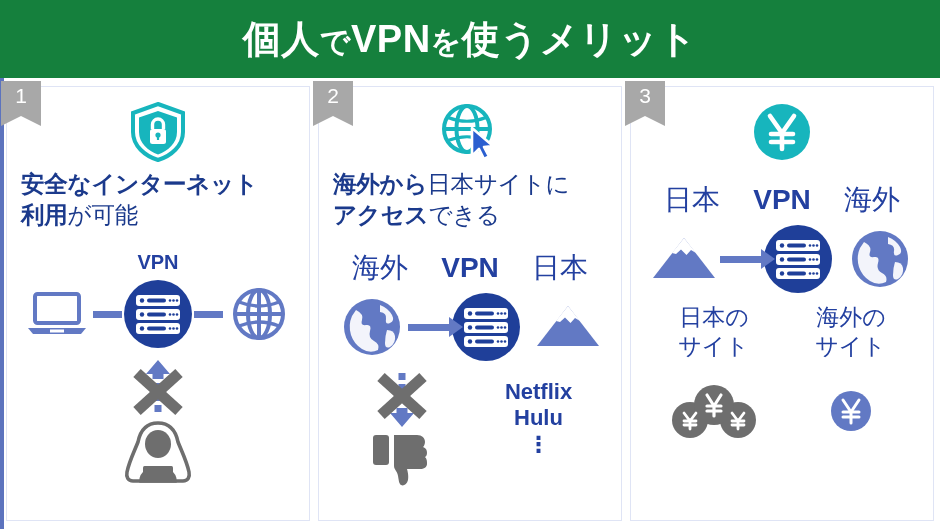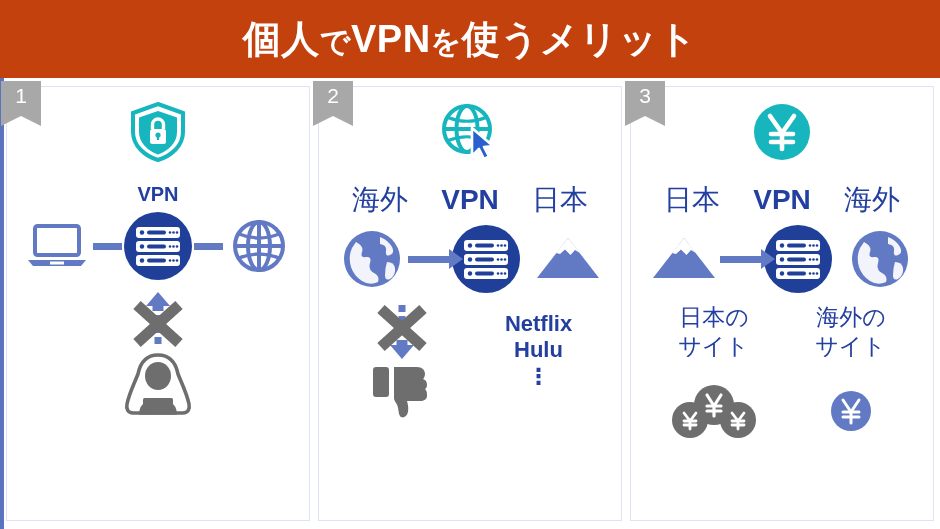--- a/index.html
+++ b/index.html
@@ -12,21 +12,21 @@
     background: #ffffff;
     font-family: "Liberation Sans", "DejaVu Sans", sans-serif;
     overflow: hidden;
     position: relative;
   }
 
   
   .header {
     width: 940px;
     height: 78px;
-    background: #c2410c;
+    background: #15803d;
     display: flex;
     align-items: center;
     justify-content: center;
     box-sizing: border-box;
   }
   .header-title {
     color: #ffffff;
     font-size: 38px;
     font-weight: bold;
     letter-spacing: 0.5px;
@@ -227,20 +227,24 @@
       <svg width="58" height="60" viewBox="0 0 58 60">
         <path d="M29 2 L54 11 L54 30 C54 44 42 54 29 58 C16 54 4 44 4 30 L4 11 Z" fill="none" stroke="#17b5bd" stroke-width="4"></path>
         <path d="M29 9 L48 15.5 L48 30 C48 41 39 49 29 52.5 C19 49 10 41 10 30 L10 15.5 Z" fill="#17b5bd"></path>
         <rect x="21" y="27" width="16" height="15" rx="2.5" fill="#ffffff"></rect>
         <path d="M23.5 27 L23.5 22.5 A5.5 5.5 0 0 1 34.5 22.5 L34.5 27" fill="none" stroke="#ffffff" stroke-width="3.4"></path>
         <circle cx="29" cy="33" r="2.6" fill="#17b5bd"></circle>
         <rect x="27.9" y="33" width="2.2" height="5" fill="#17b5bd"></rect>
       </svg>
     </div>
 
+    <div class="panel-title">
+      <b>安全なインターネット</b><span class="light"></span><br>
+      <b>利用</b><span class="light">が可能</span>
+    </div>
 
     <div class="vpn-label-single">VPN</div>
 
     <div class="flow-row">
       <div class="flow-node">
         <svg width="62" height="48" viewBox="0 0 62 48">
           <rect x="9" y="4" width="44" height="29" rx="2.5" fill="none" stroke="#6279c4" stroke-width="4"></rect>
           <path d="M2 38 L60 38 L55 44 L7 44 Z" fill="#6279c4"></path>
           <rect x="24" y="39.5" width="14" height="3" fill="#ffffff"></rect>
         </svg>
@@ -319,20 +323,24 @@
       <svg width="62" height="58" viewBox="0 0 62 58">
         <circle cx="28" cy="26" r="23" fill="none" stroke="#17b5bd" stroke-width="4"></circle>
         <ellipse cx="28" cy="26" rx="10.5" ry="23" fill="none" stroke="#17b5bd" stroke-width="4"></ellipse>
         <line x1="5" y1="26" x2="51" y2="26" stroke="#17b5bd" stroke-width="4"></line>
         <path d="M9 14.5 Q28 22 47 14.5" fill="none" stroke="#17b5bd" stroke-width="3.2"></path>
         <path d="M9 37.5 Q28 30 47 37.5" fill="none" stroke="#17b5bd" stroke-width="3.2"></path>
         <path d="M33 25 L33 53 L40 46 L45 56 L50 53.5 L45 44 L54 43 Z" fill="#2b5fd0" stroke="#ffffff" stroke-width="2.6" stroke-linejoin="round"></path>
       </svg>
     </div>
 
+    <div class="panel-title">
+      <b>海外から</b><span class="light">日本サイトに</span><br>
+      <b>アクセス</b><span class="light">できる</span>
+    </div>
 
     <div class="flow-labels">
       <div class="fl jp-label">海外</div>
       <div class="fl">VPN</div>
       <div class="fl jp-label">日本</div>
     </div>
 
     <div class="flow-row">
       <div class="flow-node">
         <svg width="60" height="60" viewBox="0 0 60 60">

